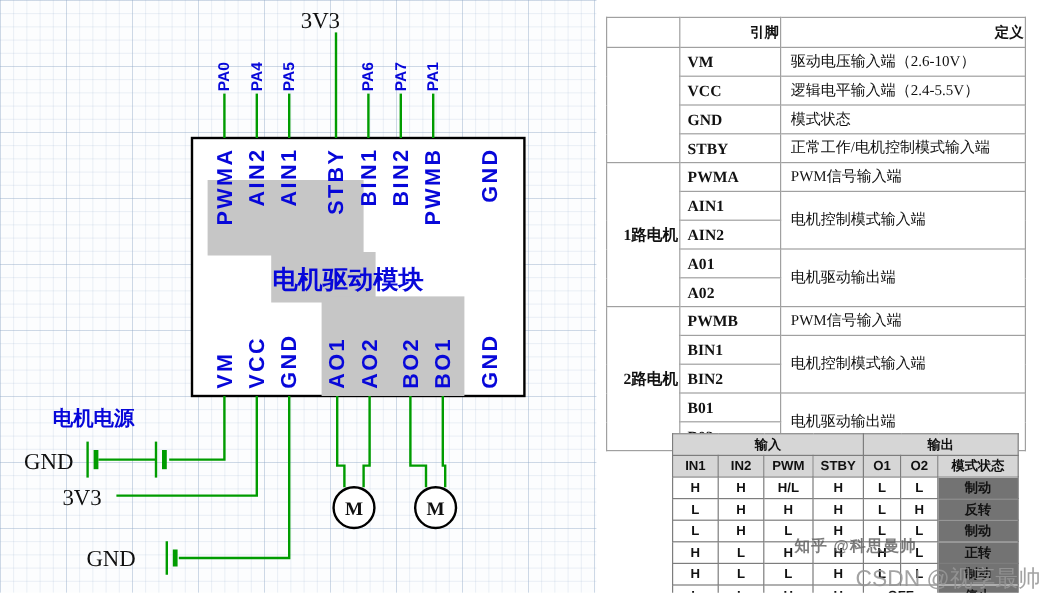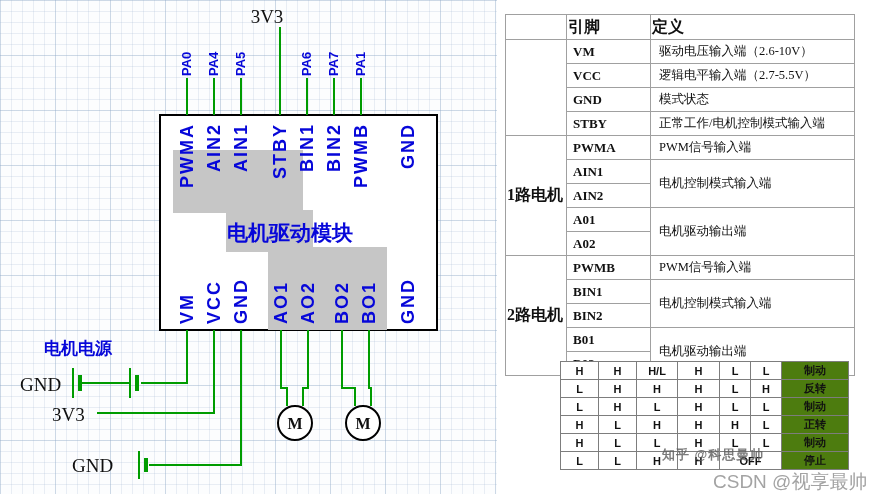--- a/index.html
+++ b/index.html
@@ -24,35 +24,35 @@
   .net-black{fill:#101010;font-family:"Liberation Serif",serif;font-size:19px;}
   .chip-title{fill:#0707d9;font-family:"Liberation Sans",sans-serif;font-size:21px;font-weight:bold;}
   .blue-label{fill:#0707d9;font-family:"Liberation Sans",sans-serif;font-size:17px;font-weight:bold;}
   .motor-m{fill:#101010;font-family:"Liberation Serif",serif;font-size:16px;font-weight:bold;}
 
   
   .pin-table{position:absolute;left:505px;top:14px;width:349px;border-collapse:collapse;
              table-layout:fixed;background:#fff;color:#111;
              font-family:"Liberation Serif",serif;}
   .pin-table th,.pin-table td{border:1px solid #a0a0a0;overflow:hidden;white-space:nowrap;}
-  .pin-table th{font-size:16px;font-weight:bold;text-align:left;height:22px;}
+  .pin-table th{font-size:12px;font-weight:bold;text-align:right;height:22px;}
   .pin-table td{height:21px;}
-  .pin-table td.g{text-align:left;font-weight:bold;font-size:16px;}
+  .pin-table td.g{text-align:right;font-weight:bold;font-size:13px;}
   .pin-table td.p{font-weight:bold;font-size:13px;padding-left:6px;}
   .pin-table td.d{font-size:12.5px;padding-left:8px;}
 
   
   .truth-table{position:absolute;left:560px;top:361px;border-collapse:collapse;
                table-layout:fixed;background:#fff;color:#111;
                font-family:"Liberation Sans",sans-serif;}
   .truth-table th,.truth-table td{border:1px solid #7d7d7d;text-align:center;
                font-size:11px;font-weight:bold;overflow:hidden;white-space:nowrap;}
   .truth-table th{height:14px;background:#d6d6d6;}
   .truth-table td{height:13px;}
-  .truth-table td.mode{background:#4d7c0f;}
+  .truth-table td.mode{background:#737373;}
 
   
   .wm-zhihu{position:absolute;left:662px;top:446px;font-size:13px;font-weight:bold;
             color:rgba(95,95,95,0.82);letter-spacing:1px;}
   .wm-csdn{position:absolute;left:713px;top:469px;font-size:19px;
            color:rgba(150,150,150,0.88);}
 </style>
 </head>
 <body>
 
@@ -147,21 +147,21 @@
       <th>引脚</th>
       <th>定义</th>
     </tr>
     <tr>
       <td class="g" rowspan="4"></td>
       <td class="p">VM</td>
       <td class="d">驱动电压输入端（2.6-10V）</td>
     </tr>
     <tr>
       <td class="p">VCC</td>
-      <td class="d">逻辑电平输入端（2.7-5.5V）</td>
+      <td class="d">逻辑电平输入端（2.4-5.5V）</td>
     </tr>
     <tr>
       <td class="p">GND</td>
       <td class="d">模式状态</td>
     </tr>
     <tr>
       <td class="p">STBY</td>
       <td class="d">正常工作/电机控制模式输入端</td>
     </tr>
     <tr>
@@ -209,20 +209,33 @@
     <colgroup>
       <col style="width:38px">
         <col style="width:38px">
         <col style="width:41px">
         <col style="width:42px">
       <col style="width:31px">
         <col style="width:31px">
         <col style="width:67px">
     </colgroup>
     <tbody>
+        <tr>
+      <th colspan="4">输入</th>
+      <th colspan="3">输出</th>
+    </tr>
+    <tr>
+      <th>IN1</th>
+      <th>IN2</th>
+      <th>PWM</th>
+      <th>STBY</th>
+      <th>O1</th>
+      <th>O2</th>
+      <th>模式状态</th>
+    </tr>
     <tr>
       <td>H</td>
       <td>H</td>
       <td>H/L</td>
       <td>H</td>
       <td>L</td>
       <td>L</td>
       <td class="mode">制动</td>
     </tr>
     <tr>

